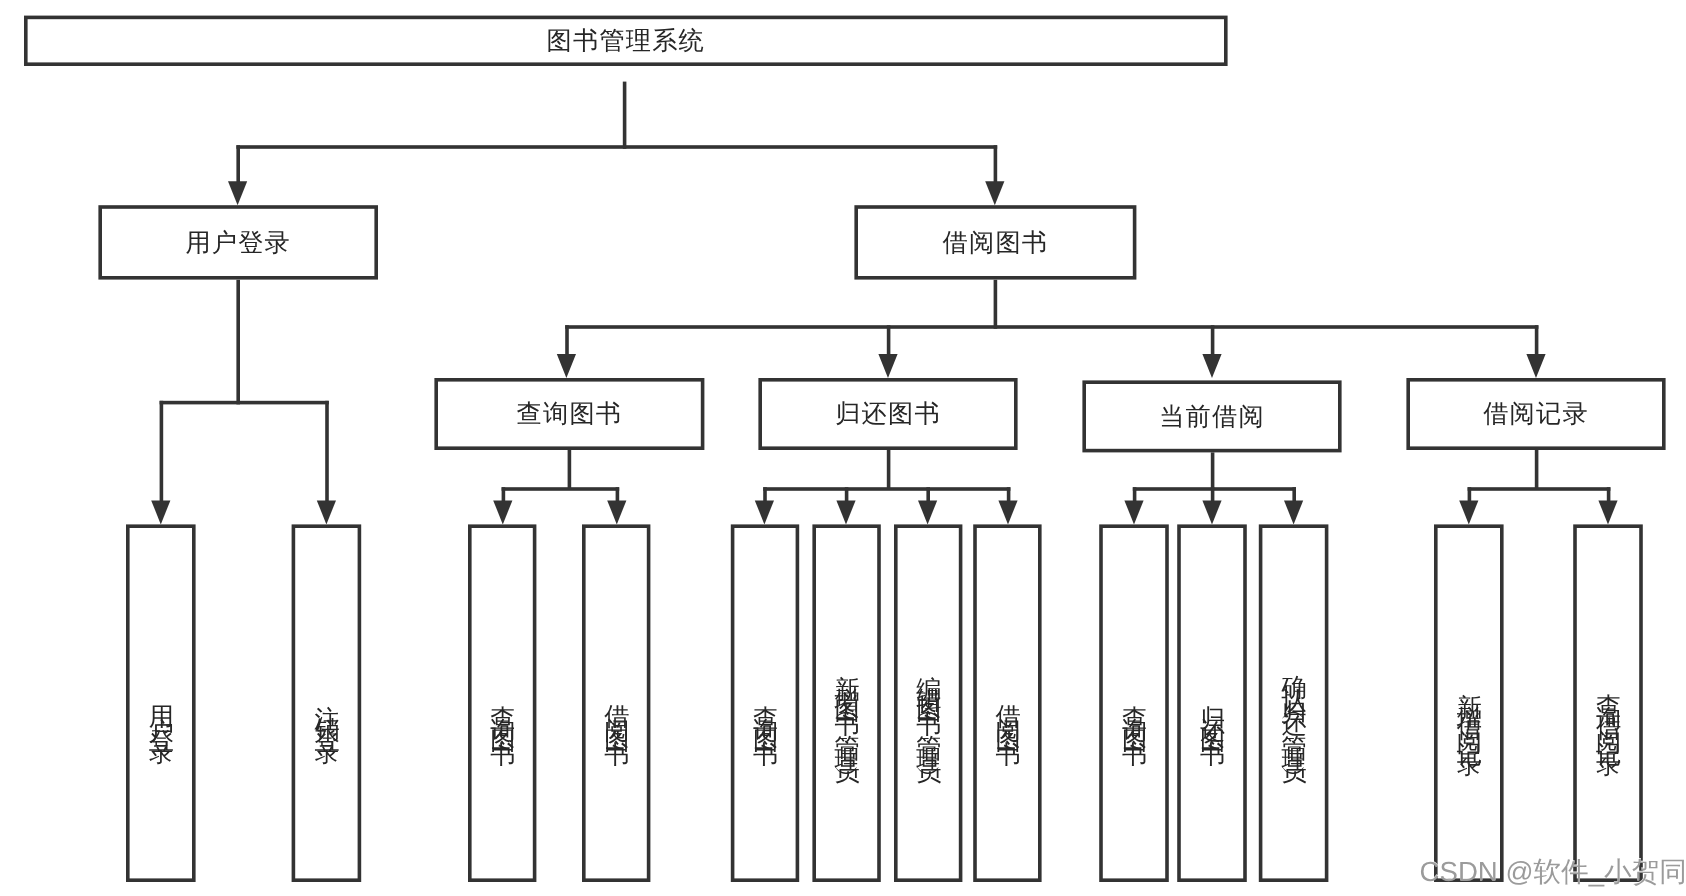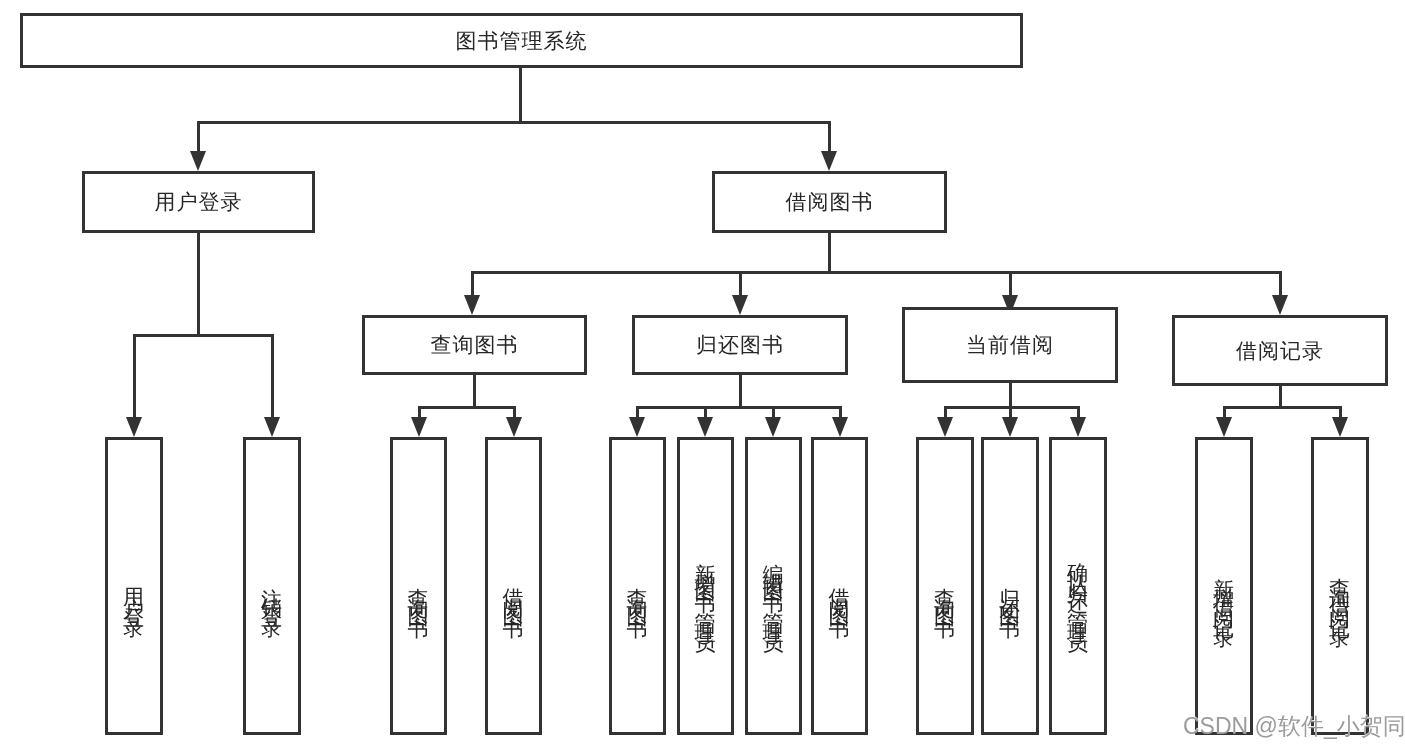--- a/index.html
+++ b/index.html
@@ -108,41 +108,41 @@
   <div class="vline" style="left:1077px;top:406px;height:14px"></div>
   <div class="arrow" style="left:1070px;top:417px"></div>
 
   <div class="vline" style="left:1279px;top:375px;height:33px"></div>
   <div class="hline" style="left:1223px;top:406px;width:119px"></div>
   <div class="vline" style="left:1223px;top:406px;height:14px"></div>
   <div class="arrow" style="left:1216px;top:417px"></div>
   <div class="vline" style="left:1339px;top:406px;height:14px"></div>
   <div class="arrow" style="left:1332px;top:417px"></div>
 
-  <div class="box hbox" style="left:20px;top:13px;width:1003px;height:55px">
+  <div class="box hbox" style="left:20px;top:13px;width:1003px;height:42px">
     <span class="lbl">图书管理系统</span>
   </div>
 
   <div class="box hbox" style="left:82px;top:171px;width:233px;height:62px">
     <span class="lbl">用户登录</span>
   </div>
   <div class="box hbox" style="left:712px;top:171px;width:235px;height:62px">
     <span class="lbl">借阅图书</span>
   </div>
 
   <div class="box hbox" style="left:362px;top:315px;width:225px;height:60px">
     <span class="lbl">查询图书</span>
   </div>
   <div class="box hbox" style="left:632px;top:315px;width:216px;height:60px">
     <span class="lbl">归还图书</span>
   </div>
-  <div class="box hbox" style="left:902px;top:307px;width:216px;height:76px">
+  <div class="box hbox" style="left:902px;top:317px;width:216px;height:60px">
     <span class="lbl">当前借阅</span>
   </div>
-  <div class="box hbox" style="left:1172px;top:315px;width:216px;height:71px">
+  <div class="box hbox" style="left:1172px;top:315px;width:216px;height:60px">
     <span class="lbl">借阅记录</span>
   </div>
 
   <div class="box vbox" style="left:105px;top:437px;width:58px;height:298px">
     <span class="lbl">用户登录</span>
   </div>
   <div class="box vbox" style="left:243px;top:437px;width:58px;height:298px">
     <span class="lbl">注销登录</span>
   </div>
 

